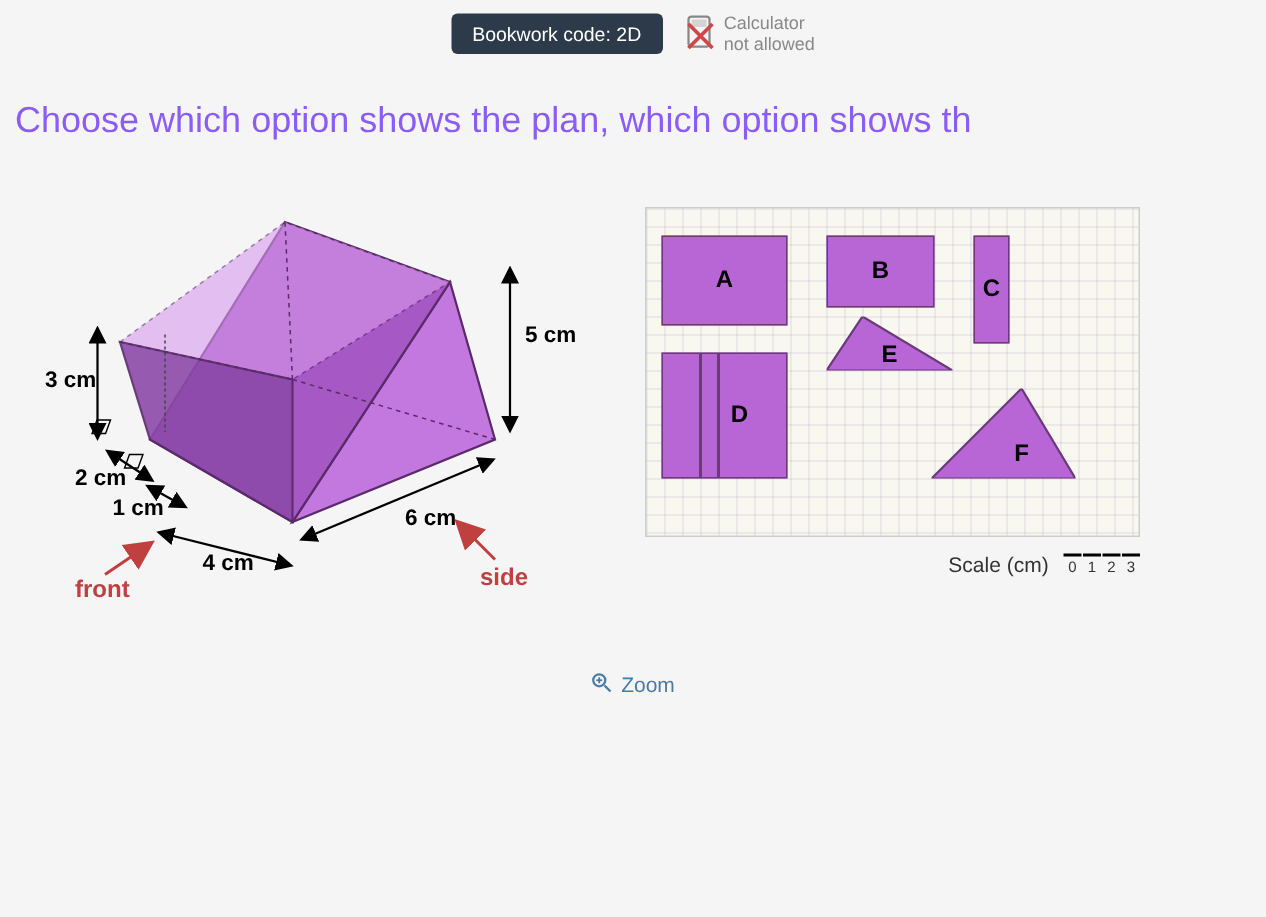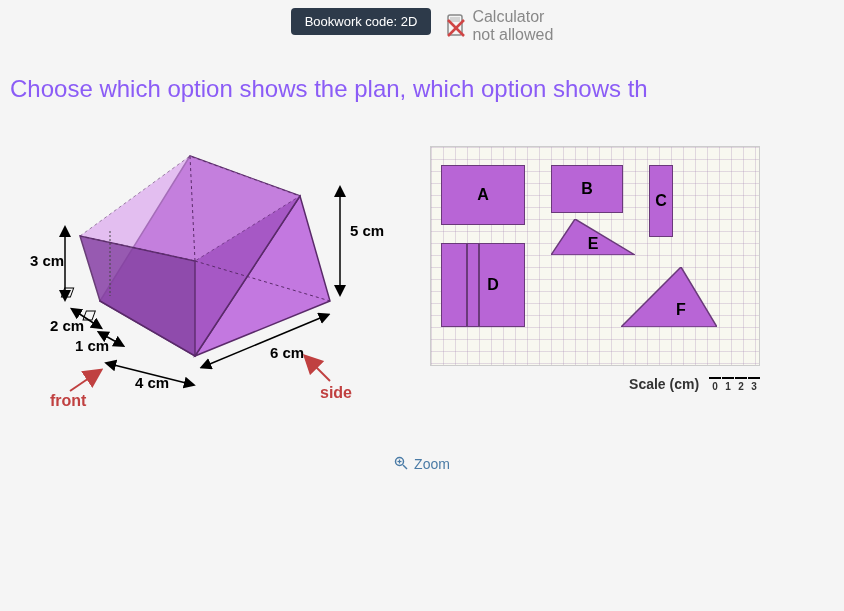--- a/index.html
+++ b/index.html
@@ -6,39 +6,39 @@
     body {
       font-family: Arial, sans-serif;
       background: #f5f5f5;
       width: 844px;
       height: 611px;
       overflow: hidden;
       color: #333;
     }
     .header {
       display: flex;
-      align-items: flex-start;
+      align-items: center;
       justify-content: center;
       gap: 15px;
       padding: 8px 16px;
     }
     .bookwork-badge {
       background: #2d3a4a;
       color: white;
       padding: 6px 14px;
       border-radius: 4px;
       font-size: 13px;
       font-weight: 500;
     }
     .calc-status {
       display: flex;
       align-items: center;
       gap: 6px;
       color: #888;
-      font-size: 16px;
+      font-size: 12px;
     }
     .calc-icon {
       position: relative;
       width: 20px;
       height: 24px;
     }
     .question {
       padding: 20px 0 30px 10px;
       font-size: 24px;
       color: #8b5cf6;
@@ -119,21 +119,21 @@
     }
     .triangle-F {
       position: absolute;
       top: 120px; left: 190px;
       width: 96px; height: 60px;
     }
     .scale-area {
       text-align: right;
       padding-top: 10px;
       font-size: 14px;
-      font-weight: bold;
+      font-weight: normal;
     }
     .scale-ruler {
       display: inline-flex;
       align-items: flex-start;
       gap: 1px;
       margin-left: 6px;
       vertical-align: middle;
     }
     .scale-cell {
       width: 12px;

